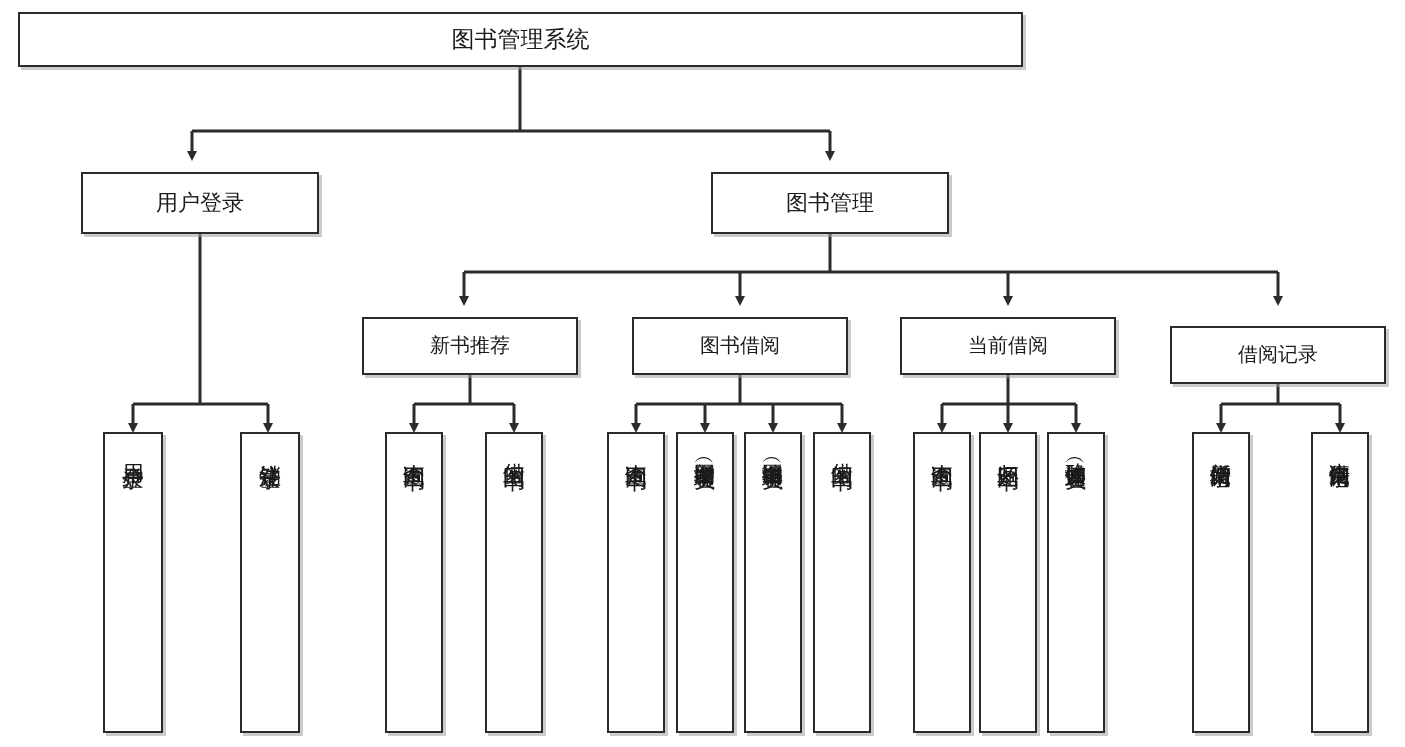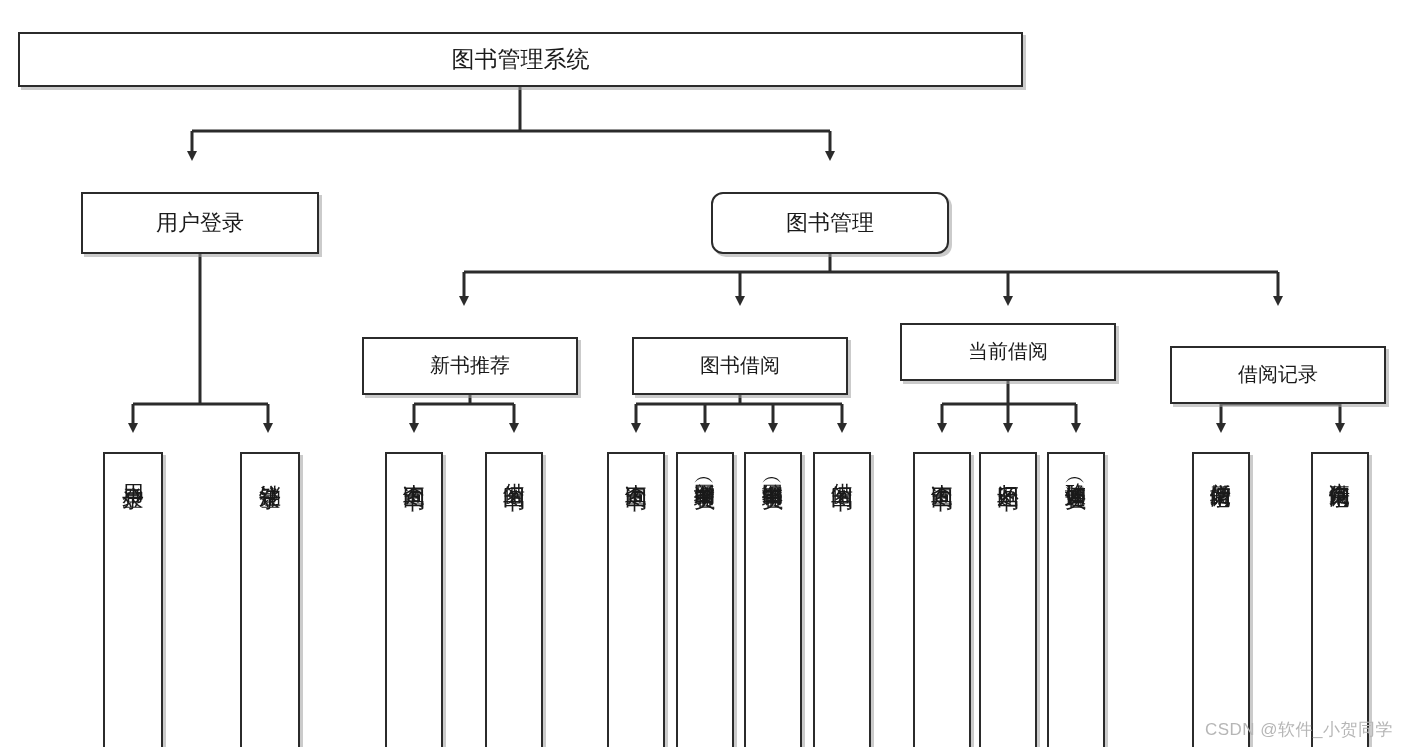--- a/index.html
+++ b/index.html
@@ -29,21 +29,20 @@
     position: absolute;
     box-sizing: border-box;
     background: #ffffff;
     border: 2px solid #2b2b2b;
     box-shadow: 3px 3px 0 0 rgba(160,160,160,0.55);
     display: flex;
     align-items: center;
     justify-content: center;
     color: #1a1a1a;
     z-index: 2;
-    margin-top: 20px;
   }
   .node-label {
     display: block;
     text-align: center;
     line-height: 1.18;
     white-space: nowrap;
   }
   .node.root .node-label { font-size: 23px; }
   .node.lvl2 .node-label { font-size: 22px; }
   .node.lvl3 .node-label { font-size: 20px; }
@@ -130,31 +129,31 @@
     </g>
   </svg>
 
   <div class="node root" style="left:18px; top:12px; width:1005px; height:55px;">
     <span class="node-label">图书管理系统</span>
   </div>
 
   <div class="node lvl2" style="left:81px; top:172px; width:238px; height:62px;">
     <span class="node-label">用户登录</span>
   </div>
-  <div class="node lvl2" style="left:711px; top:172px; width:238px; height:62px;border-radius:12px;">
+  <div class="node lvl2" style="left:711px; top:172px; width:238px; height:62px;">
     <span class="node-label">图书管理</span>
   </div>
 
   <div class="node lvl3" style="left:362px; top:317px; width:216px; height:58px;">
     <span class="node-label">新书推荐</span>
   </div>
   <div class="node lvl3" style="left:632px; top:317px; width:216px; height:58px;">
     <span class="node-label">图书借阅</span>
   </div>
-  <div class="node lvl3" style="left:900px; top:303px; width:216px; height:58px;">
+  <div class="node lvl3" style="left:900px; top:317px; width:216px; height:58px;">
     <span class="node-label">当前借阅</span>
   </div>
   <div class="node lvl3" style="left:1170px; top:326px; width:216px; height:58px;">
     <span class="node-label">借阅记录</span>
   </div>
 
   <div class="node leaf" style="left:103px; top:432px; width:60px; height:301px;">
     <span class="node-label">用户登录</span>
   </div>
   <div class="node leaf" style="left:240px; top:432px; width:60px; height:301px;">
@@ -191,15 +190,14 @@
     <span class="node-label">确认归还（管理员）</span>
   </div>
 
   <div class="node leaf tall" style="left:1192px; top:432px; width:58px; height:301px;">
     <span class="node-label">新增借阅记录</span>
   </div>
   <div class="node leaf tall" style="left:1311px; top:432px; width:58px; height:301px;">
     <span class="node-label">查询借阅记录</span>
   </div>
 
-  <div id="watermark">CSDN @软件_小贺同学</div>
 
 </div>
 
 </body></html>

